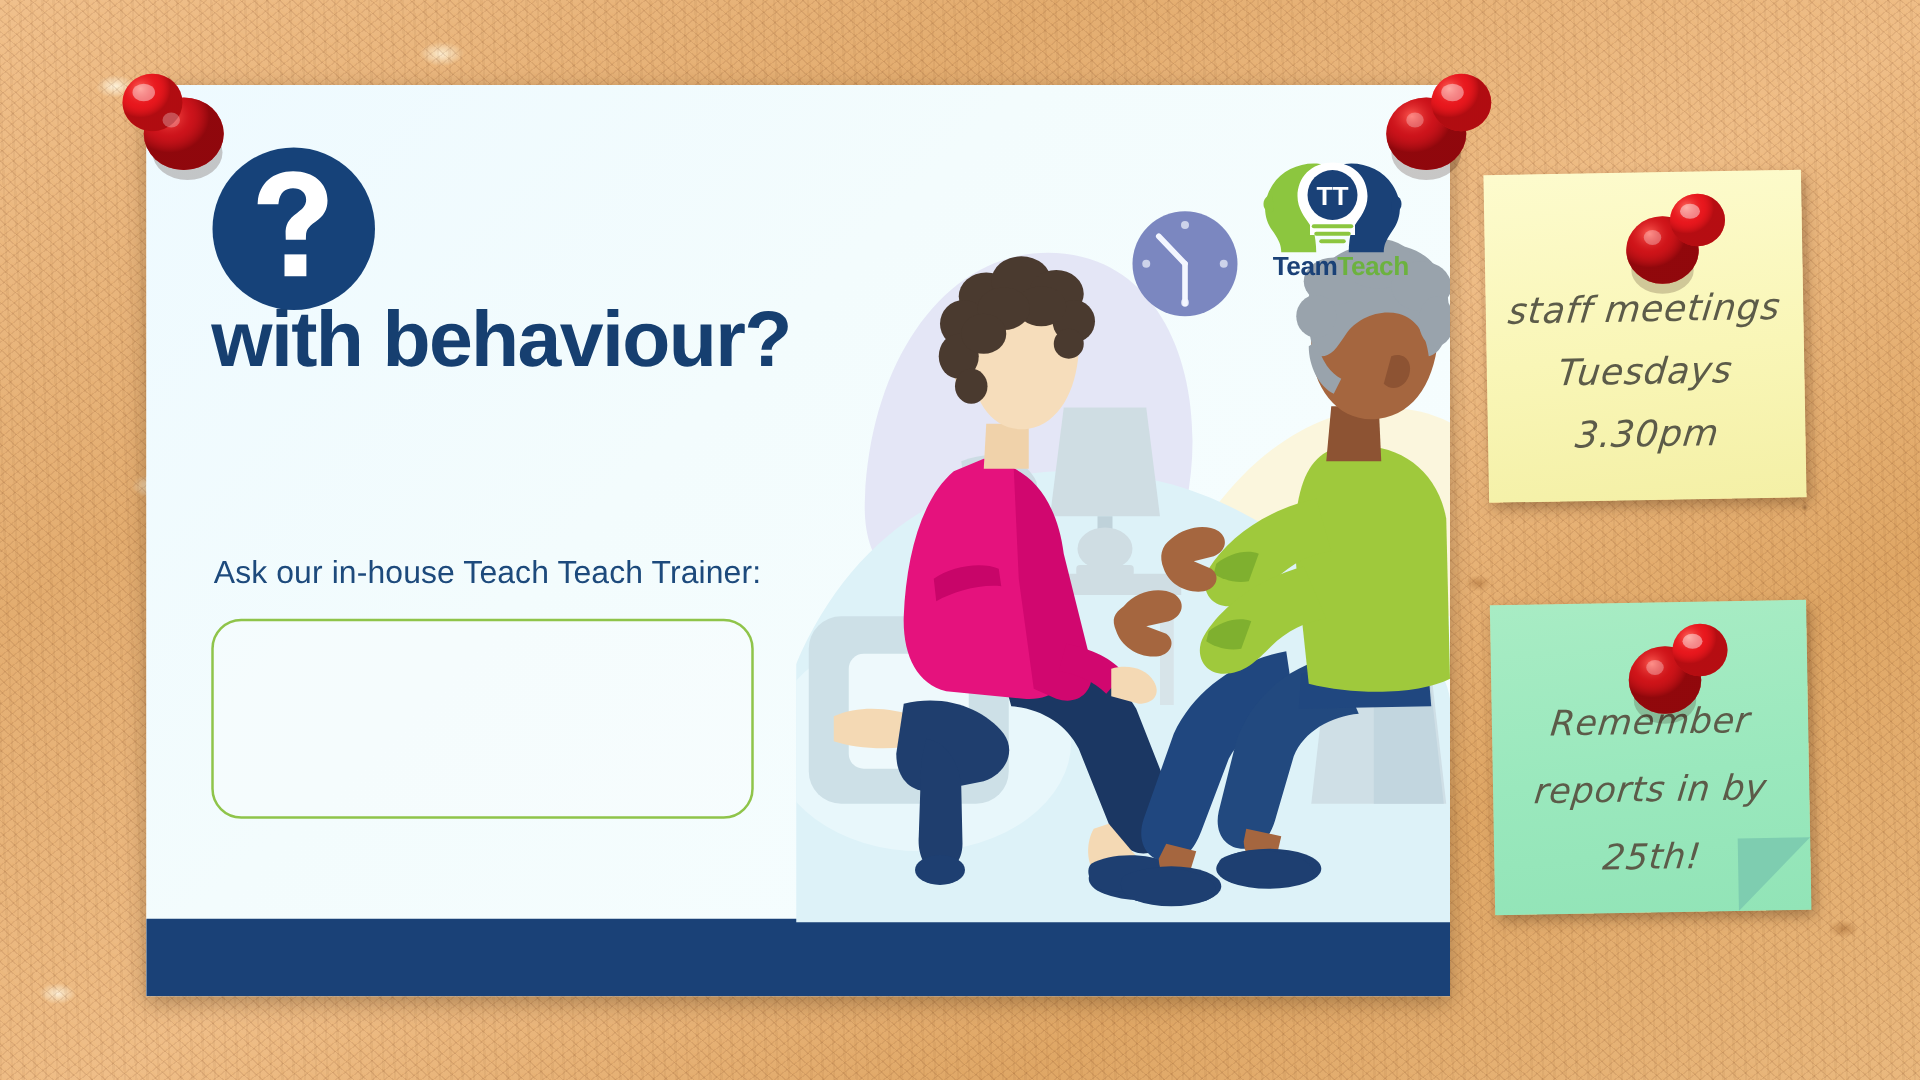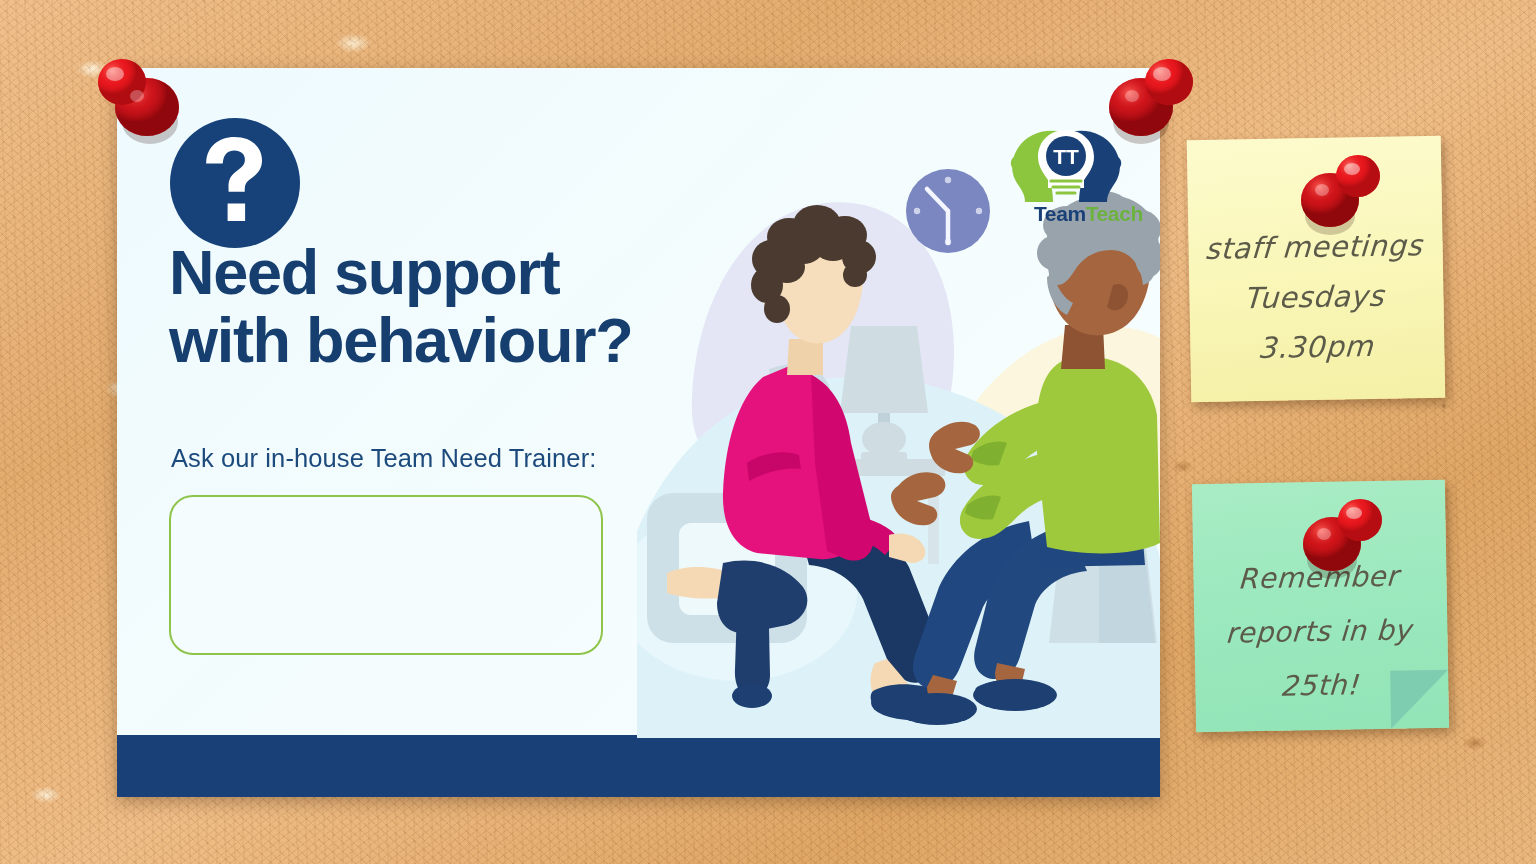--- a/index.html
+++ b/index.html
@@ -122,22 +122,22 @@
 
   
   .illus { position:absolute; left:520px; top:95px; width:523px; height:575px; }
   .illus svg { display:block; width:100%; height:100%; }
 
   
   .logo { position:absolute; right:33px; top:58px; width:122px; height:100px; }
   .logo svg { display:block; }
   .logo-word {
     position:absolute; left:0; top:76px; width:122px;
-    text-align:left; font-size:21px; font-weight:bold;
-    letter-spacing:-.4px; white-space:nowrap;margin-left:29px;
+    text-align:right; font-size:21px; font-weight:bold;
+    letter-spacing:-.4px; white-space:nowrap;
   }
   .lw-a { color:#1a4177; }
   .lw-b { color:#6cb23f; }
 
   
   .pin { position:absolute; width:80px; height:80px; pointer-events:none; }
   .pin svg { display:block; overflow:visible; }
 
   
   .note {
@@ -189,25 +189,24 @@
   <div id="poster">
 
     <div class="q-badge">
       <svg width="74" height="96" viewBox="0 0 74 96" aria-hidden="true">
         <path fill="#ffffff" d="M36.5 2C20.4 2 9.2 11.8 8.2 26.6l-.1 1.8h16.6l.2-1.5C25.8 19.4 30 15.6 36.4 15.6c6.3 0 10.5 3.7 10.5 9 0 4.2-1.8 6.8-7.2 10.7-6.9 4.9-9.5 9.3-9.2 17.2l.1 4.2h16.1l.1-3.3c.2-4.6 1.7-6.8 7.6-11C61.1 37.6 64 32.6 64 25.3 64 11.7 53.1 2 36.5 2Z"></path>
         <rect fill="#ffffff" x="29.6" y="68.5" width="17.5" height="17.5"></rect>
       </svg>
     </div>
 
     <div class="headline">
-      <span class="l1">Need support</span>
       <span class="l2">with behaviour?</span>
     </div>
 
-    <div class="subline">Ask our in-house Team Need Trainer:</div>
+    <div class="subline">Ask our in-house Teach Teach Trainer:</div>
 
     <div class="name-box"></div>
 
     <div class="navy-bar"></div>
 
     <div class="illus">
       <svg viewBox="0 0 523 575" aria-hidden="true">
         <defs>
           <clipPath id="frame">
               <rect x="0" y="0" width="523" height="575"></rect>

